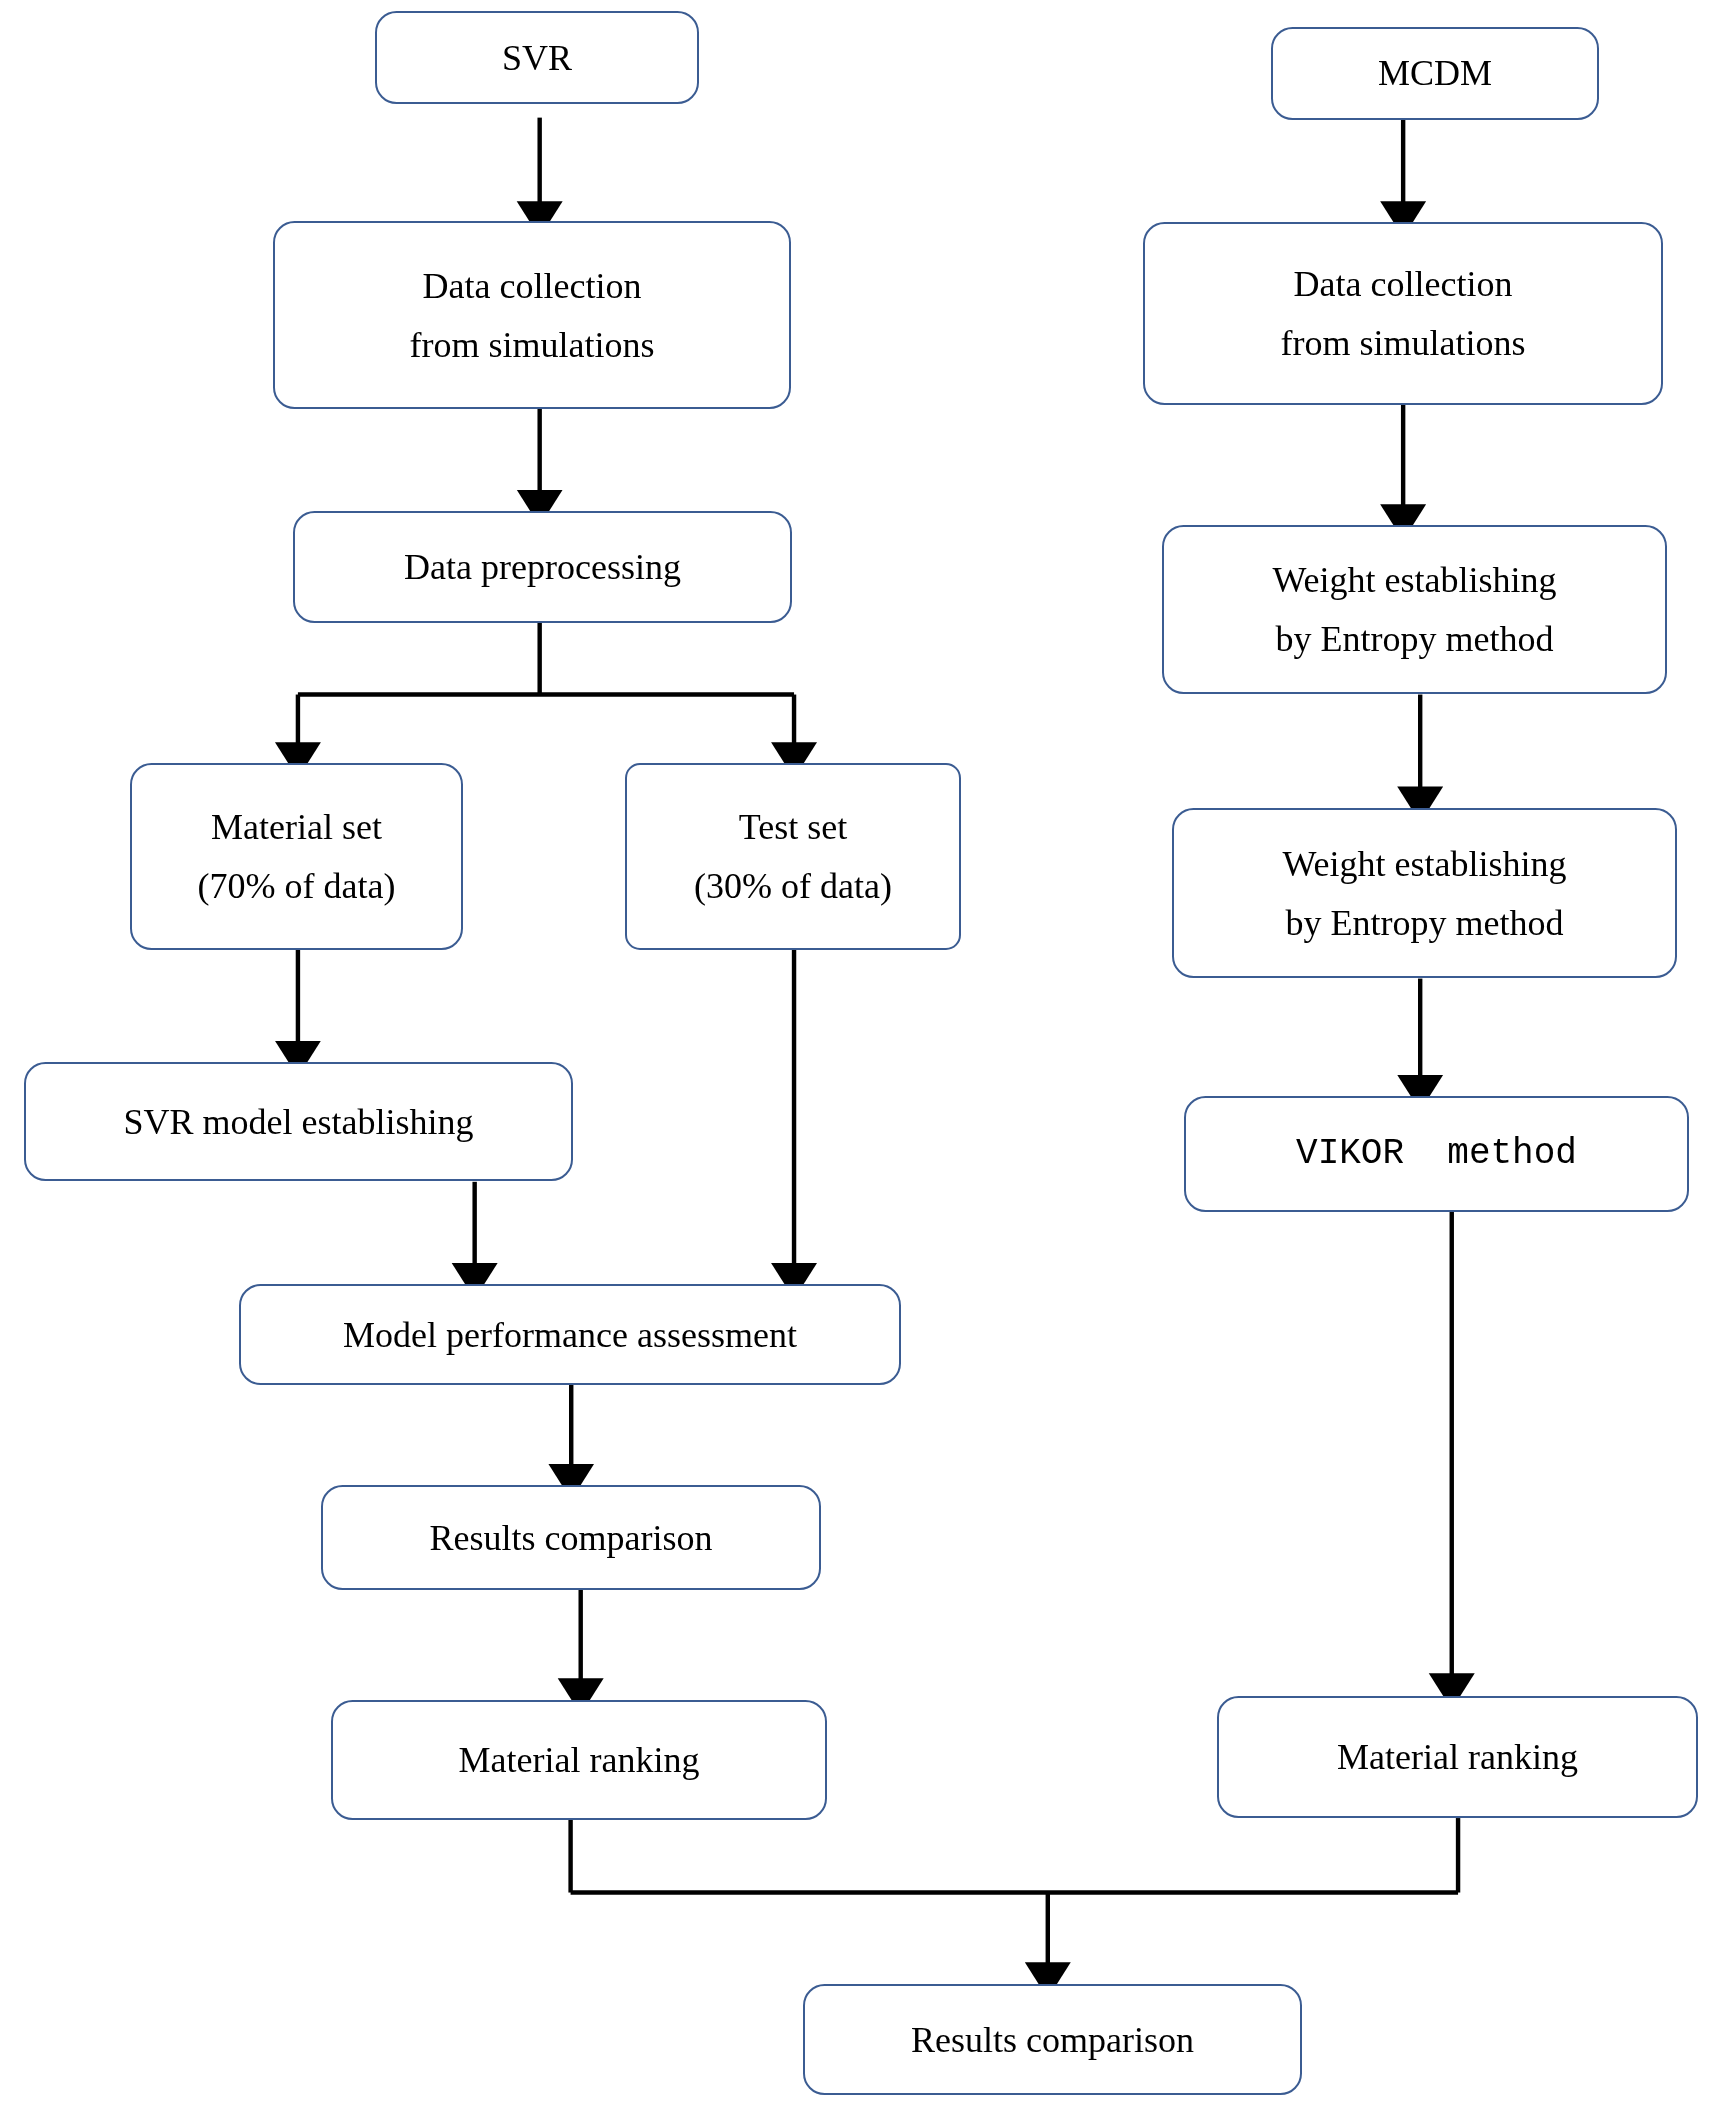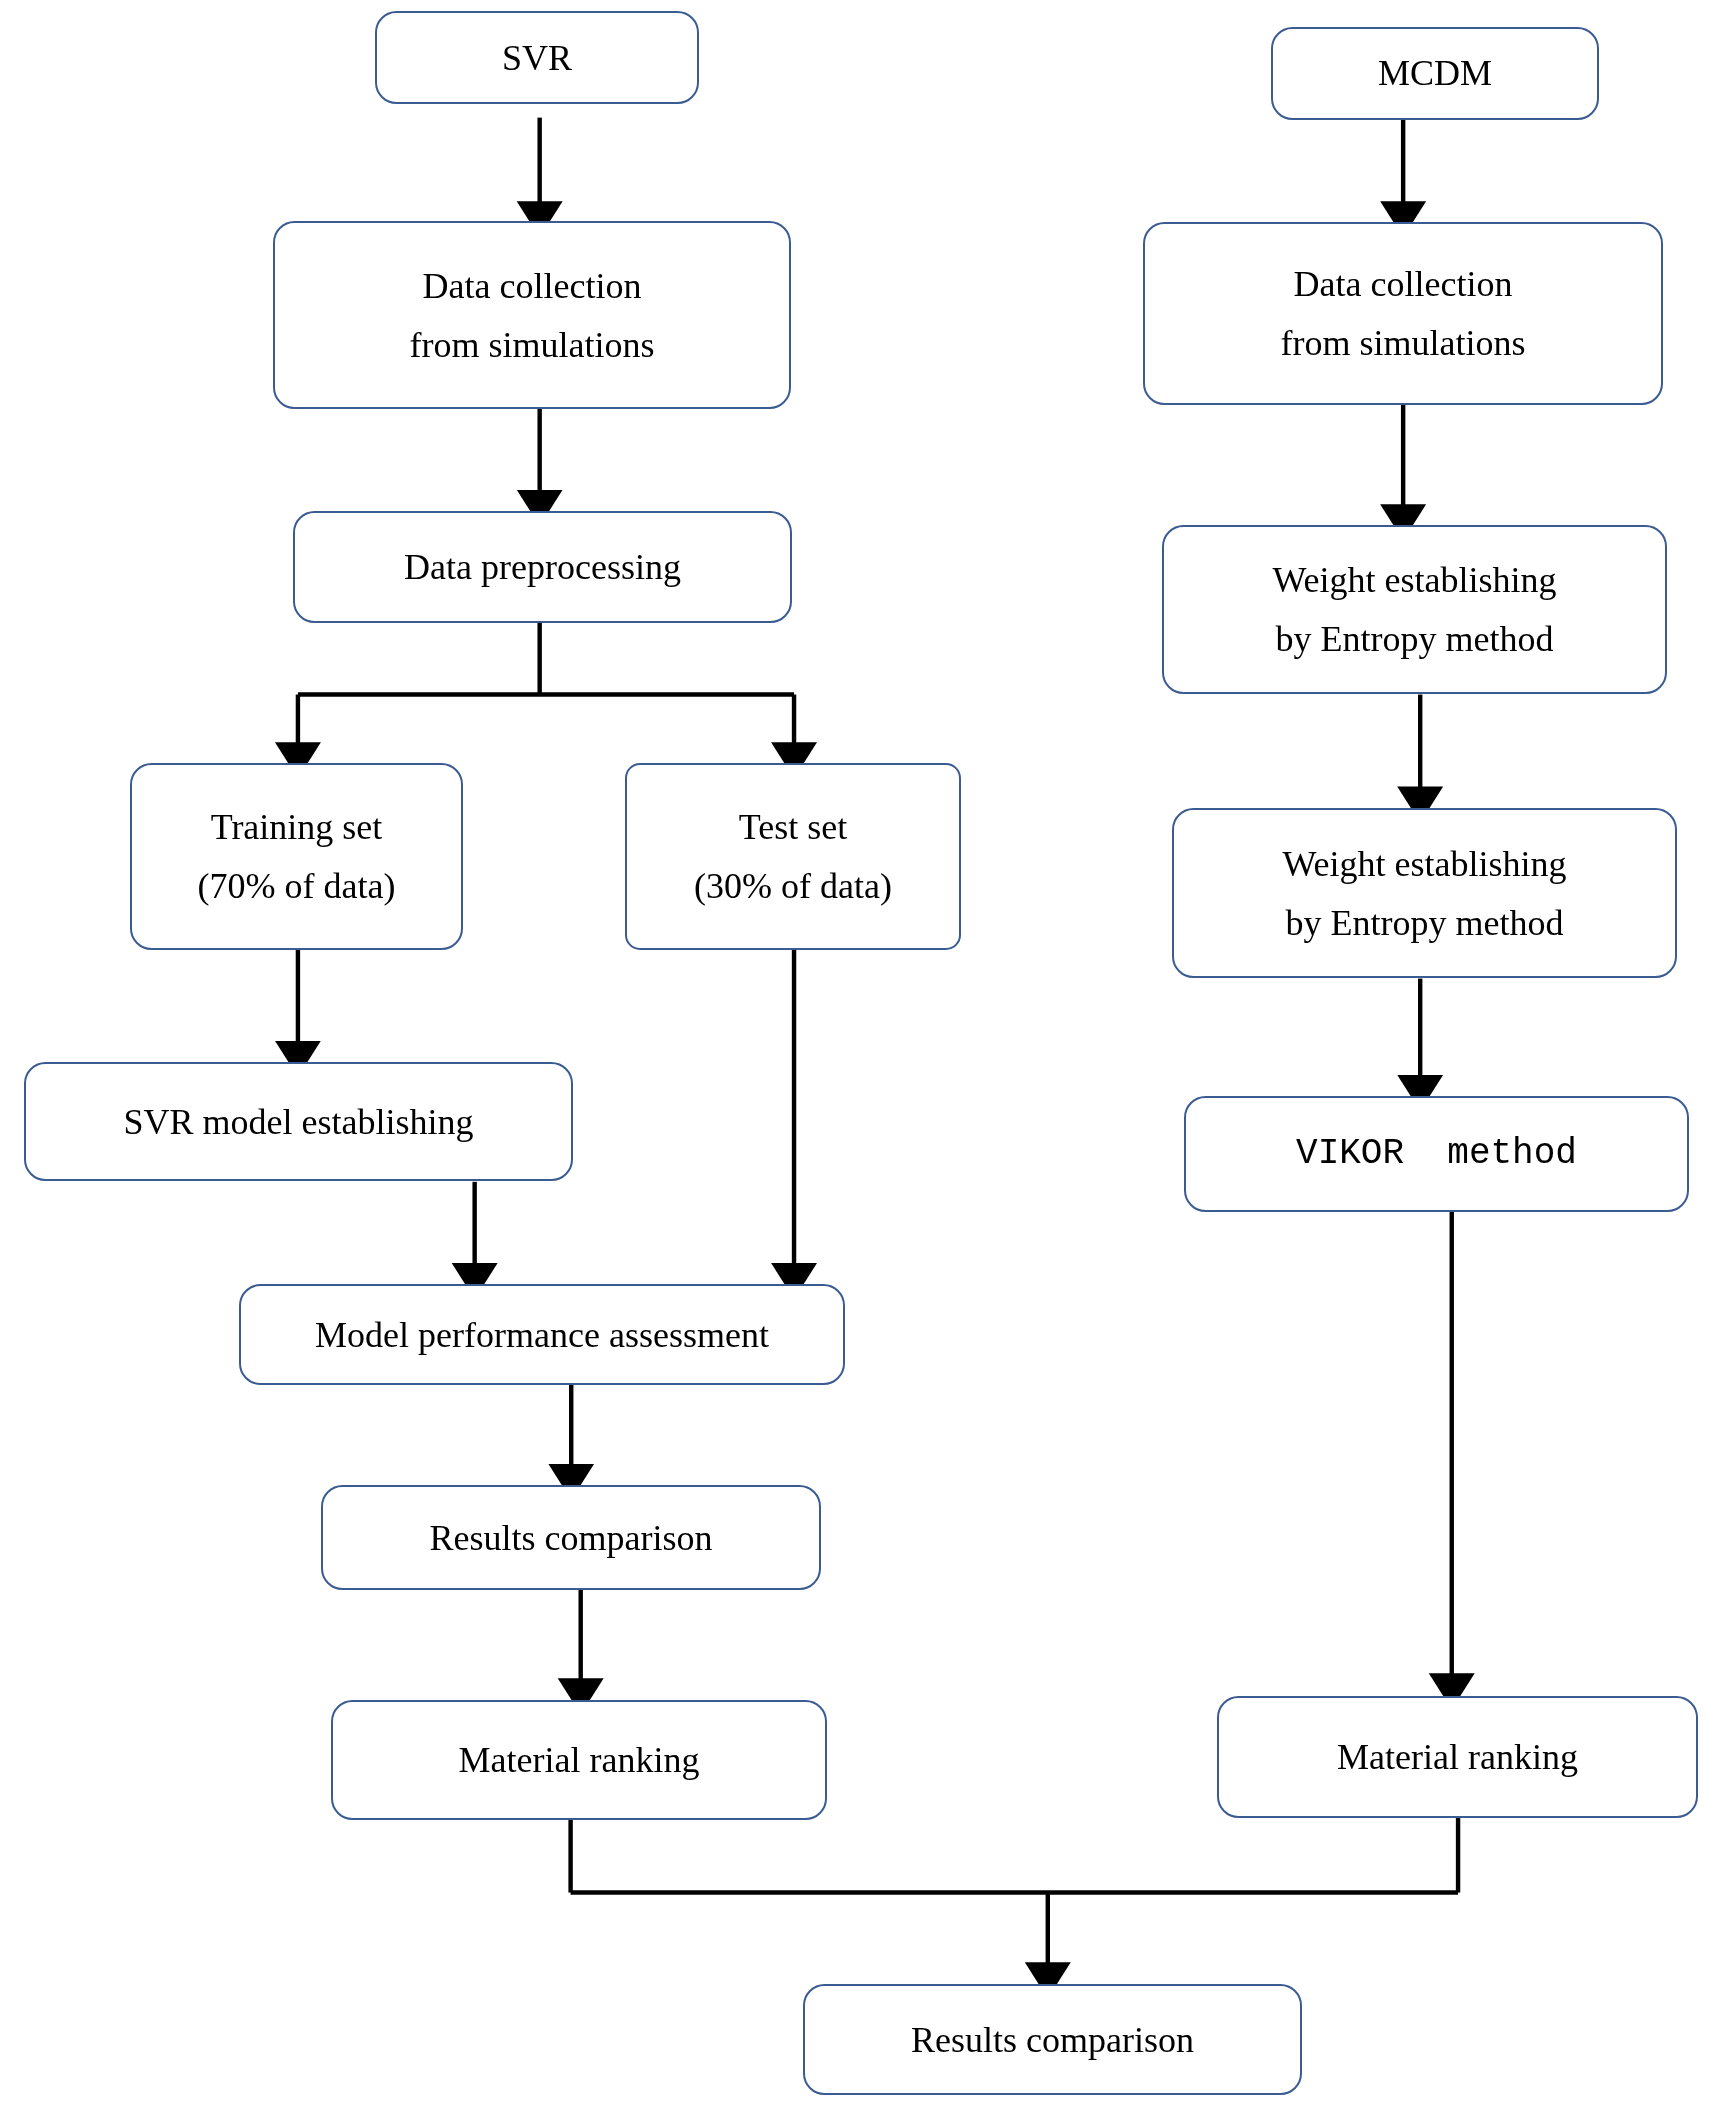--- a/index.html
+++ b/index.html
@@ -109,34 +109,34 @@
   <div class="node-box" style="left:273px; top:221px; width:518px; height:188px;">
     <span class="node-line">Data collection</span>
     <span class="node-line">from simulations</span>
   </div>
 
   <div class="node-box" style="left:293px; top:511px; width:499px; height:112px;text-align:center;">
     <span class="node-line">Data preprocessing</span>
   </div>
 
   <div class="node-box" style="left:130px; top:763px; width:333px; height:187px;">
-    <span class="node-line">Training set</span>
+    <span class="node-line">Material set</span>
     <span class="node-line">(70% of data)</span>
   </div>
 
   <div class="node-box" style="left:625px; top:763px; width:336px; height:187px;border-radius:15px;">
     <span class="node-line">Test set</span>
     <span class="node-line">(30% of data)</span>
   </div>
 
   <div class="node-box" style="left:24px; top:1062px; width:549px; height:119px;">
     <span class="node-line">SVR model establishing</span>
   </div>
 
-  <div class="node-box" style="left:239px; top:1284px; width:606px; height:101px;">
+  <div class="node-box" style="left:239px; top:1284px; width:662px; height:101px;">
     <span class="node-line">Model performance assessment</span>
   </div>
 
   <div class="node-box" style="left:321px; top:1485px; width:500px; height:105px;">
     <span class="node-line">Results comparison</span>
   </div>
 
   <div class="node-box" style="left:331px; top:1700px; width:496px; height:120px;">
     <span class="node-line">Material ranking</span>
   </div>

